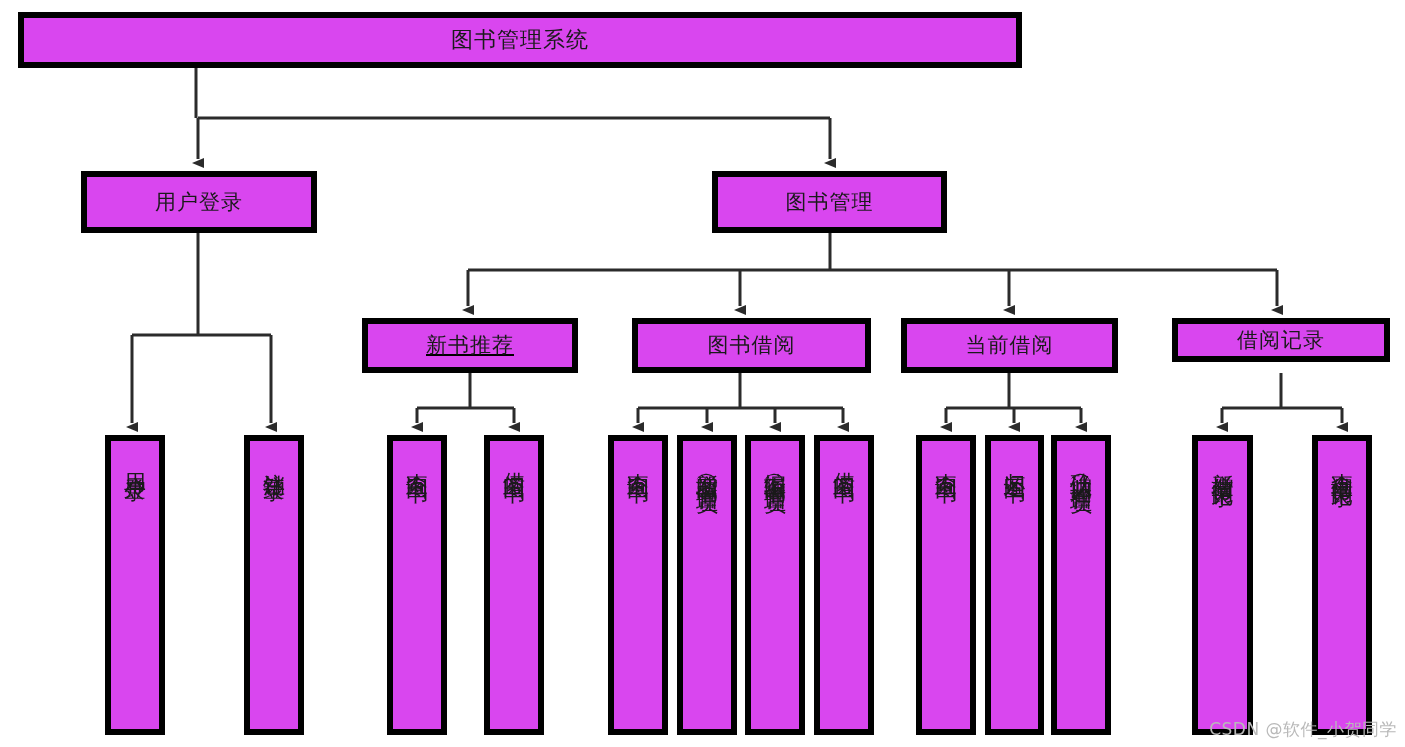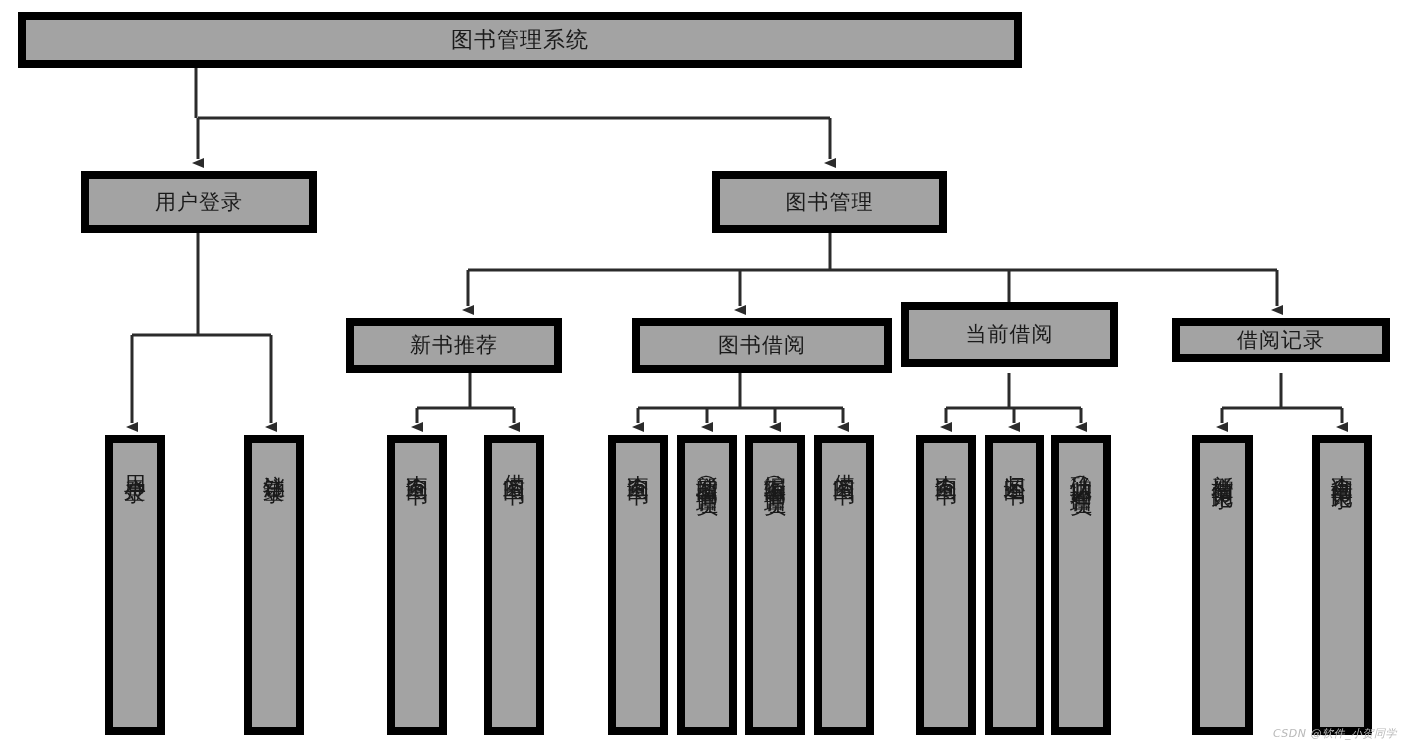--- a/index.html
+++ b/index.html
@@ -22,22 +22,22 @@
     position: absolute;
     left: 0;
     top: 0;
     width: 1405px;
     height: 747px;
     pointer-events: none;
   }
   .node {
     position: absolute;
     box-sizing: border-box;
-    background: #a3a3a3;
-    border: 8px solid #000000;
+    background: #d946ef;
+    border: 6px solid #000000;
     display: flex;
     align-items: center;
     justify-content: center;
     overflow: hidden;
   }
   .node .label {
     color: #1a1a1a;
     text-align: center;
     line-height: 1.15;
     white-space: nowrap;
@@ -59,26 +59,25 @@
     writing-mode: vertical-rl;
     text-orientation: upright;
     font-size: 22px;
     letter-spacing: 3px;
     line-height: 1;
   }
   .watermark {
     position: absolute;
     right: 8px;
     bottom: 6px;
-    font-size: 11px;
+    font-size: 17px;
     color: #b9b9b9;
     letter-spacing: 0.5px;
     user-select: none;
     white-space: nowrap;
-    font-style: italic;
   }
 </style>
 </head>
 <body>
 
 <div id="diagram-root">
 
   <svg class="wires" viewBox="0 0 1405 747" xmlns="http://www.w3.org/2000/svg">
     <defs>
       <marker id="arrowhead" markerWidth="10" markerHeight="12" refX="1" refY="6" orient="auto" markerUnits="userSpaceOnUse">
@@ -125,27 +124,27 @@
   <div id="nodes-layer">
       <div class="node root horiz" style="left: 18px; top: 12px; width: 1004px; height: 56px;">
         <span class="label">图书管理系统</span>
       </div>
       <div class="node horiz" style="left: 81px; top: 171px; width: 236px; height: 62px;">
         <span class="label">用户登录</span>
       </div>
       <div class="node horiz" style="left: 712px; top: 171px; width: 235px; height: 62px; align-items: center;">
         <span class="label">图书管理</span>
       </div>
-      <div class="node horiz" style="left: 346px; top: 318px; width: 216px; height: 55px;">
+      <div class="node horiz" style="left: 362px; top: 318px; width: 216px; height: 55px; text-decoration: underline;">
         <span class="label">新书推荐</span>
       </div>
-      <div class="node horiz" style="left: 632px; top: 318px; width: 260px; height: 55px;">
+      <div class="node horiz" style="left: 632px; top: 318px; width: 239px; height: 55px;">
         <span class="label">图书借阅</span>
       </div>
-      <div class="node horiz" style="left: 901px; top: 302px; width: 217px; height: 65px;">
+      <div class="node horiz" style="left: 901px; top: 318px; width: 217px; height: 55px;">
         <span class="label">当前借阅</span>
       </div>
       <div class="node horiz" style="left: 1172px; top: 318px; width: 218px; height: 44px;">
         <span class="label">借阅记录</span>
       </div>
       <div class="node vert" style="left: 105px; top: 435px; width: 60px; height: 300px;">
         <span class="label">用户登录</span>
       </div>
       <div class="node vert" style="left: 244px; top: 435px; width: 60px; height: 300px;">
         <span class="label">注销登录</span>

